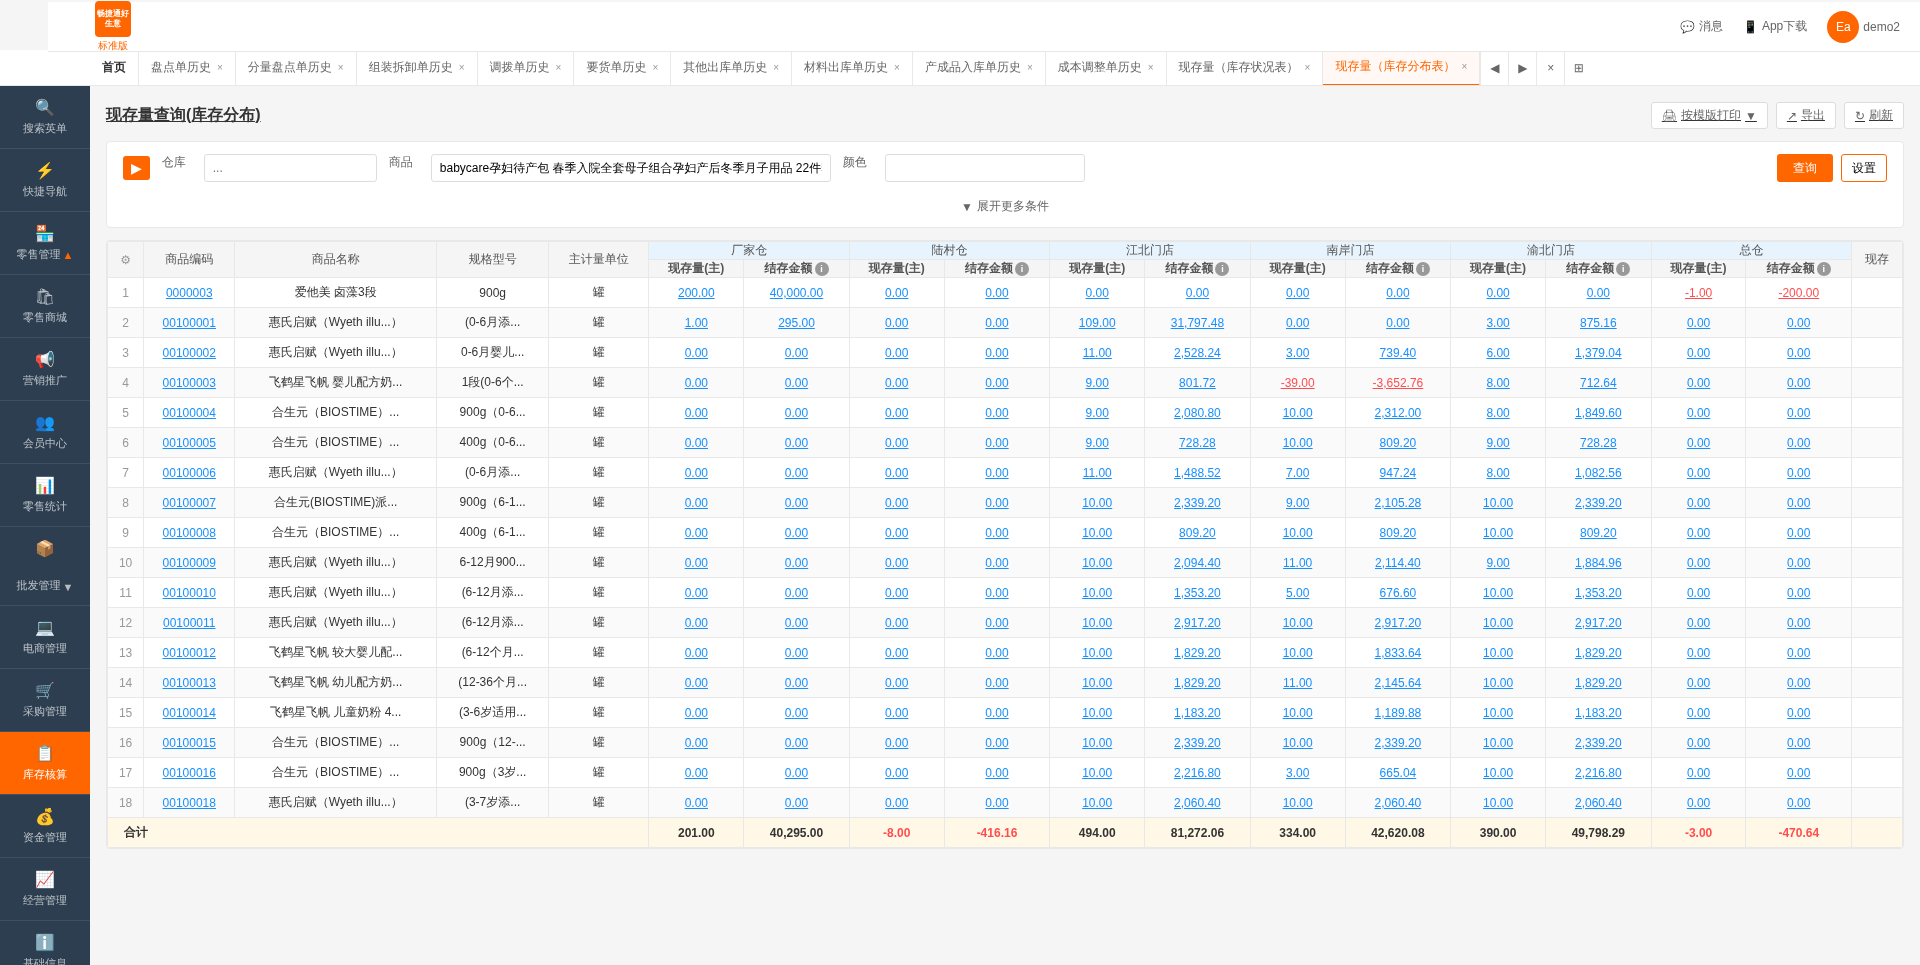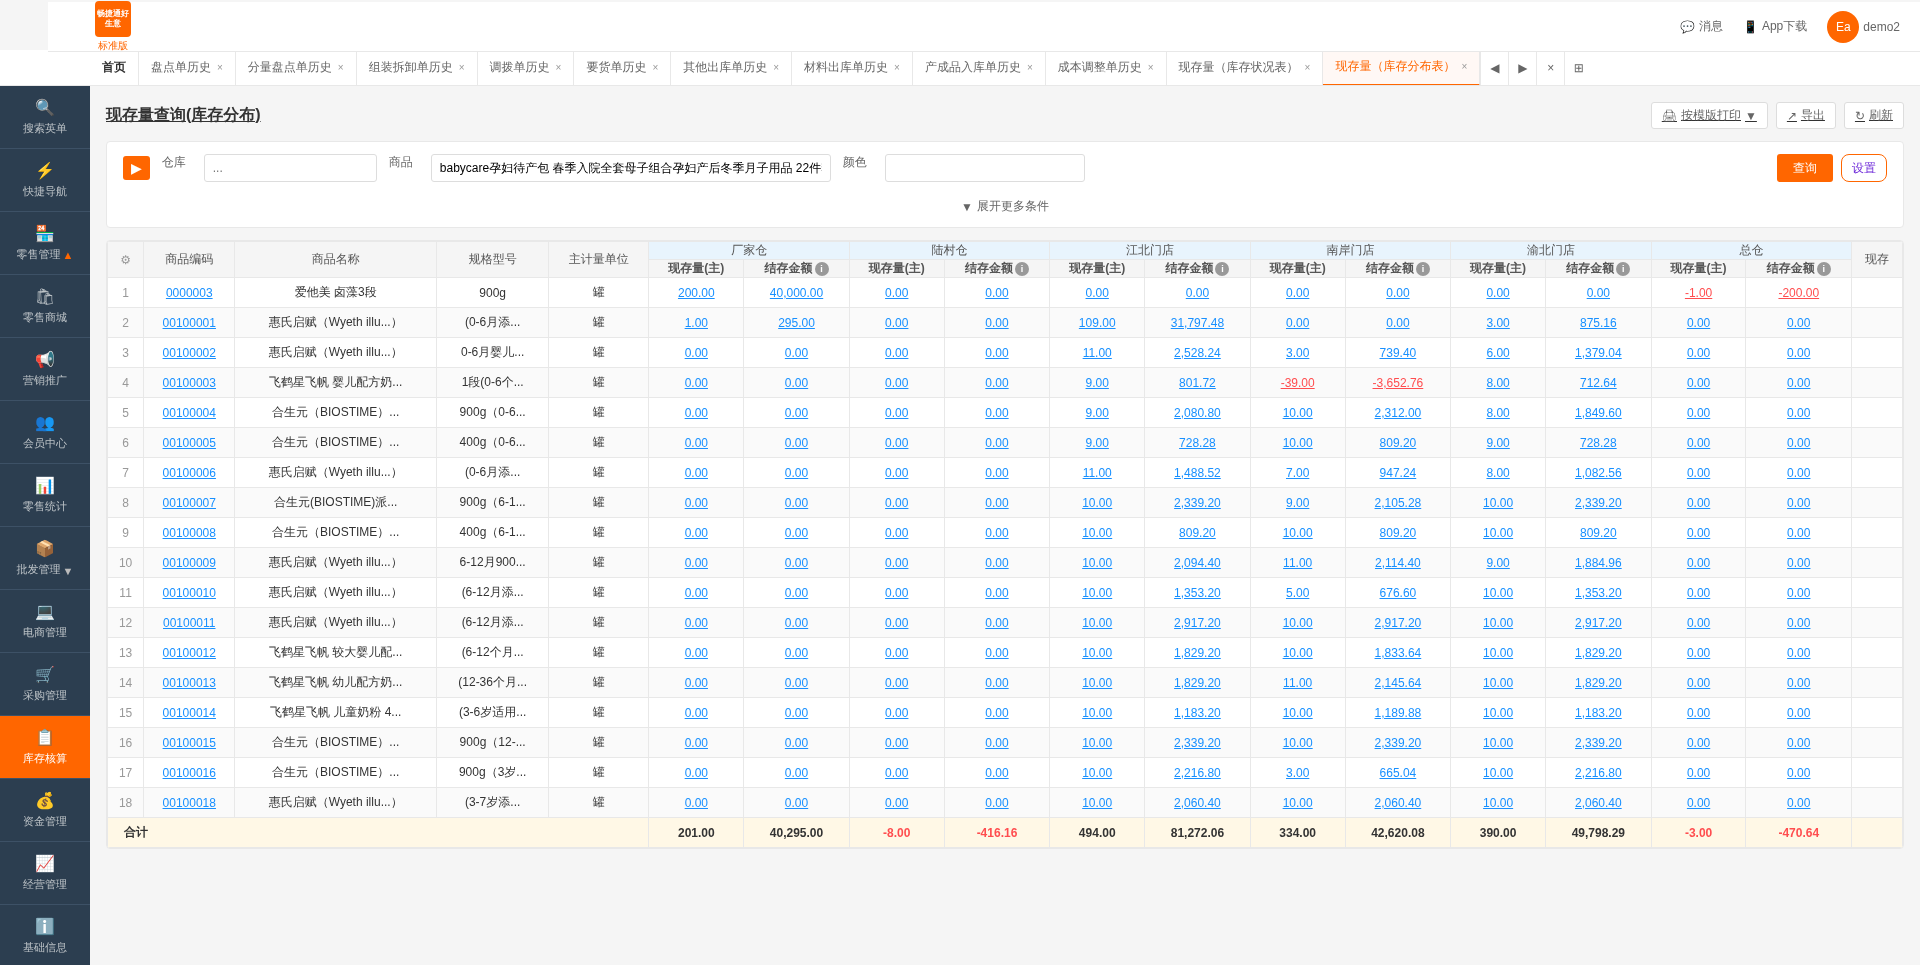--- a/index.html
+++ b/index.html
@@ -40,21 +40,21 @@
     
     .search-area { background: #fff; padding: 12px 16px; border-radius: 4px; margin-bottom: 12px; border: 1px solid #e8e8e8; }
     .search-row { display: flex; align-items: center; gap: 12px; flex-wrap: wrap; }
     .search-field { display: flex; align-items: flex-start; gap: 18px; }
     .search-label { color: #666; white-space: nowrap; font-size: 12px; }
     .search-input { border: 1px solid #ddd; border-radius: 3px; padding: 4px 8px; font-size: 12px; height: 28px; min-width: 120px; }
     .search-input-wide { min-width: 400px; }
     .search-input-medium { min-width: 200px; }
     .expand-btn { display: flex; align-items: center; gap: 4px; color: #666; cursor: pointer; font-size: 12px; margin: 8px auto 0; width: fit-content; }
     .orange-btn { background: #ff6600; color: white; border: none; border-radius: 3px; padding: 5px 16px; cursor: pointer; font-size: 12px; height: 28px; }
-    .orange-btn-outline { background: #fff; color: #6d28d9; border: 1px solid #ff6600; border-radius: 8px; padding: 5px 10px; cursor: pointer; font-size: 12px; height: 28px; }
+    .orange-btn-outline { background: #fff; color: #000000; border: 1px solid #ff6600; border-radius: 3px; padding: 5px 10px; cursor: pointer; font-size: 12px; height: 28px; }
     .expand-row { display: flex; justify-content: center; margin-top: 8px; }
     
     
     .table-container { background: #fff; border-radius: 4px; border: 1px solid #e8e8e8; overflow: auto; }
     table { width: 100%; border-collapse: collapse; font-size: 12px; }
     thead tr { background: #f5f5f5; }
     th { padding: 0 6px; text-align: center; border: 1px solid #e8e8e8; white-space: nowrap; font-weight: normal; color: #555; position: sticky; top: 0; background: #f5f5f5; z-index: 10; }
     td { padding: 6px 6px; text-align: center; border: 1px solid #e8e8e8; white-space: nowrap; }
     tbody tr:nth-child(even) { background: #fafafa; }
     .col-header-group { background: #e8f4fd; }
@@ -147,21 +147,21 @@
   <div class="sidebar-item">
     <span class="sidebar-icon">👥</span>
     <span>会员中心</span>
   </div>
   <div class="sidebar-item">
     <span class="sidebar-icon">📊</span>
     <span>零售统计</span>
   </div>
   <div class="sidebar-item">
     <span class="sidebar-icon">📦</span>
-    <span style="display:flex;align-items:flex-end;gap:2px;">批发管理 <span style="color:#bbb;">▼</span></span>
+    <span style="display:flex;align-items:flex-end;gap:2px;margin-top:16px;">批发管理 <span style="color:#bbb;">▼</span></span>
   </div>
   <div class="sidebar-item">
     <span class="sidebar-icon">💻</span>
     <span>电商管理</span>
   </div>
   <div class="sidebar-item">
     <span class="sidebar-icon">🛒</span>
     <span>采购管理</span>
   </div>
   <div class="sidebar-item active">

